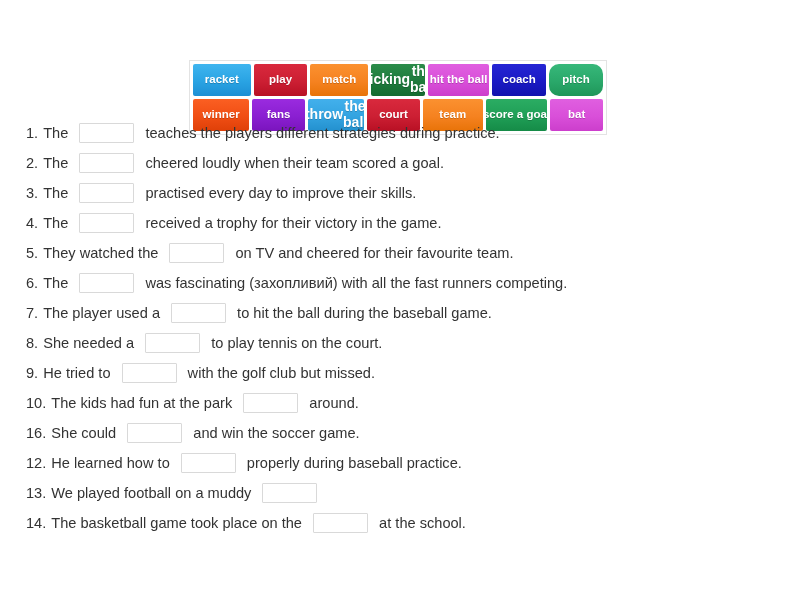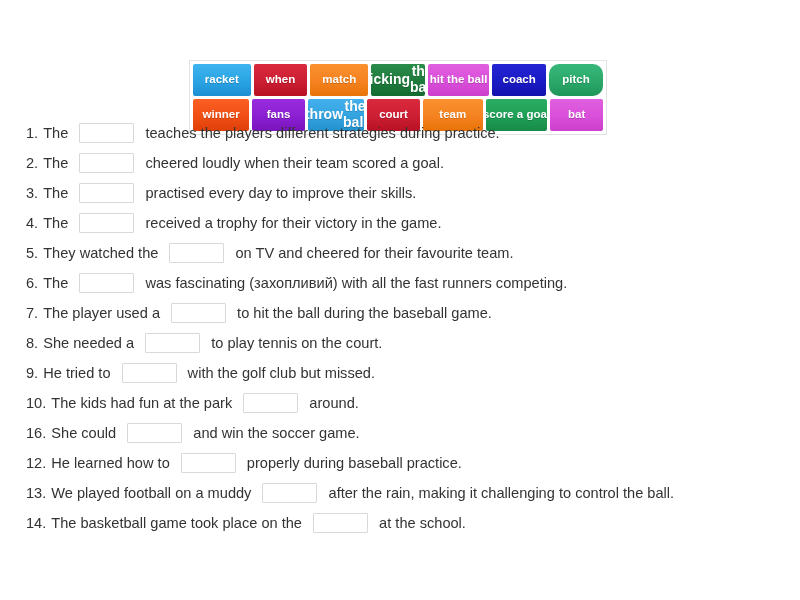--- a/index.html
+++ b/index.html
@@ -101,21 +101,21 @@
 <body>
 
 <div id="page">
 
   <div class="wordbank" id="wordbank">
       <div class="wb-row">
         <div class="chip" style="width: 62px; background: linear-gradient(rgb(63, 181, 239) 0%, rgb(41, 163, 227) 55%, rgb(29, 143, 212) 100%);">
           <span class="l1">racket</span>
         </div>
         <div class="chip" style="width: 58px; background: linear-gradient(rgb(217, 41, 61) 0%, rgb(204, 31, 51) 55%, rgb(184, 16, 36) 100%);">
-          <span class="l1">when</span>
+          <span class="l1">play</span>
         </div>
         <div class="chip" style="width: 62px; background: linear-gradient(rgb(251, 145, 48) 0%, rgb(245, 130, 32) 55%, rgb(232, 115, 8) 100%);">
           <span class="l1">match</span>
         </div>
         <div class="chip two-line" style="width: 58px; background: linear-gradient(rgb(43, 140, 74) 0%, rgb(30, 122, 60) 55%, rgb(20, 107, 48) 100%);">
           <span class="l1">kicking</span>
           <span class="l2">the ball</span>
         </div>
         <div class="chip" style="width: 66px; background: linear-gradient(rgb(224, 95, 224) 0%, rgb(217, 79, 217) 55%, rgb(204, 62, 204) 100%);">
           <span class="l1">hit the ball</span>
@@ -223,21 +223,20 @@
       <div class="sentence">
         <span class="s-num">12.</span>
         <span class="s-text">He learned how to </span>
         <span class="blank"></span>
         <span class="s-text"> properly during baseball practice.</span>
       </div>
       <div class="sentence">
         <span class="s-num">13.</span>
         <span class="s-text">We played football on a muddy </span>
         <span class="blank"></span>
-        <span class="s-text"> after the rain, making it challenging to control the ball.</span>
       </div>
       <div class="sentence">
         <span class="s-num">14.</span>
         <span class="s-text">The basketball game took place on the </span>
         <span class="blank"></span>
         <span class="s-text"> at the school.</span>
       </div>
     </div>
 
 </div>

